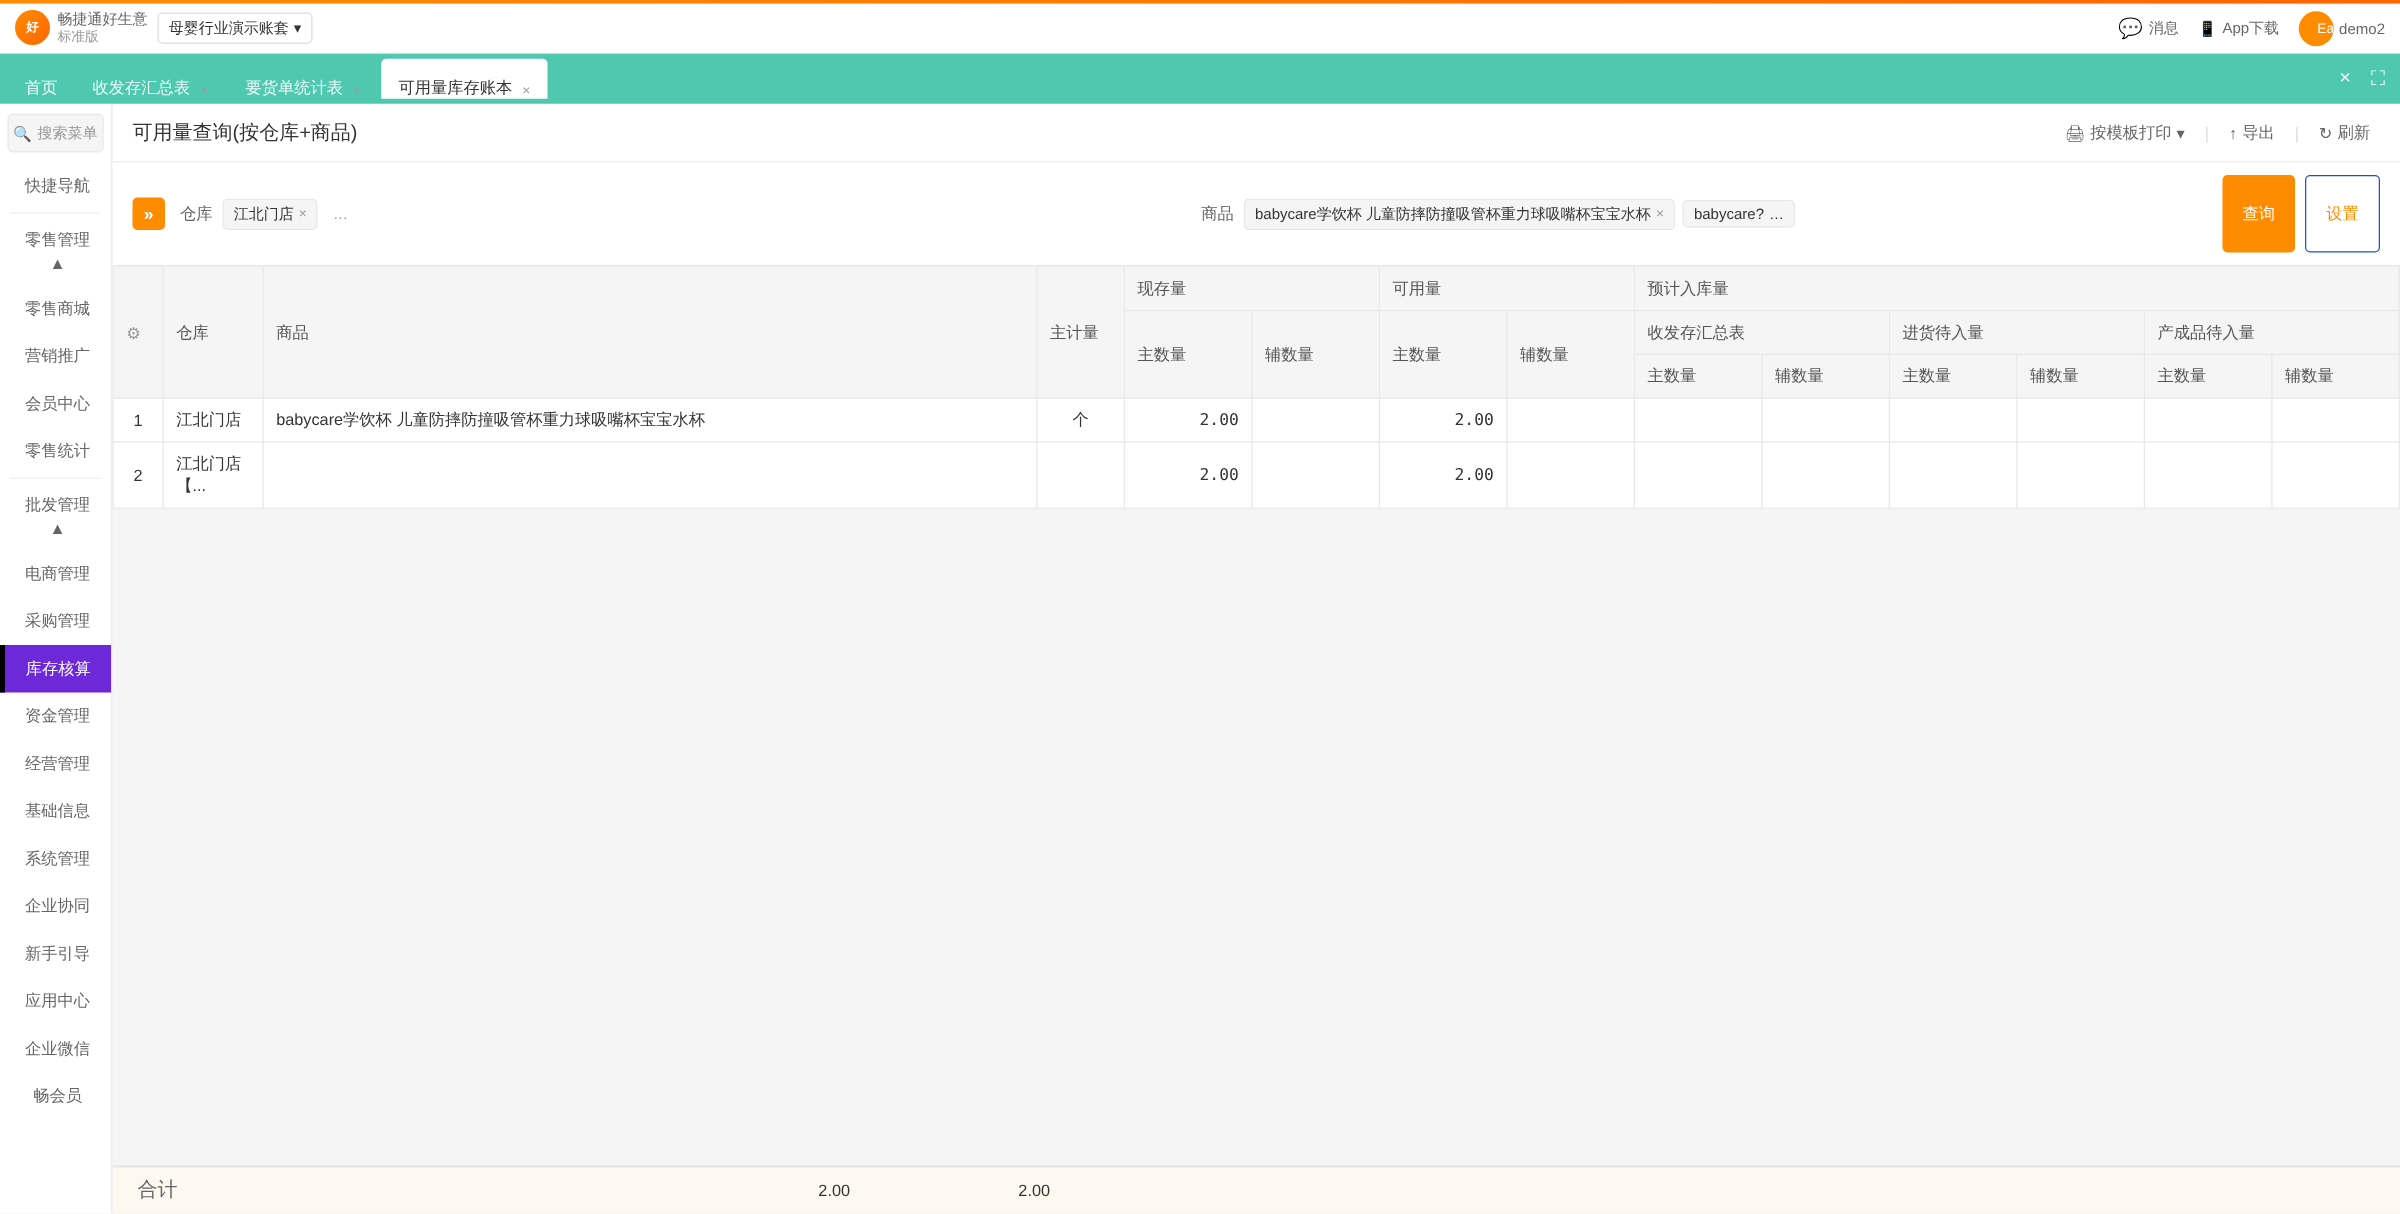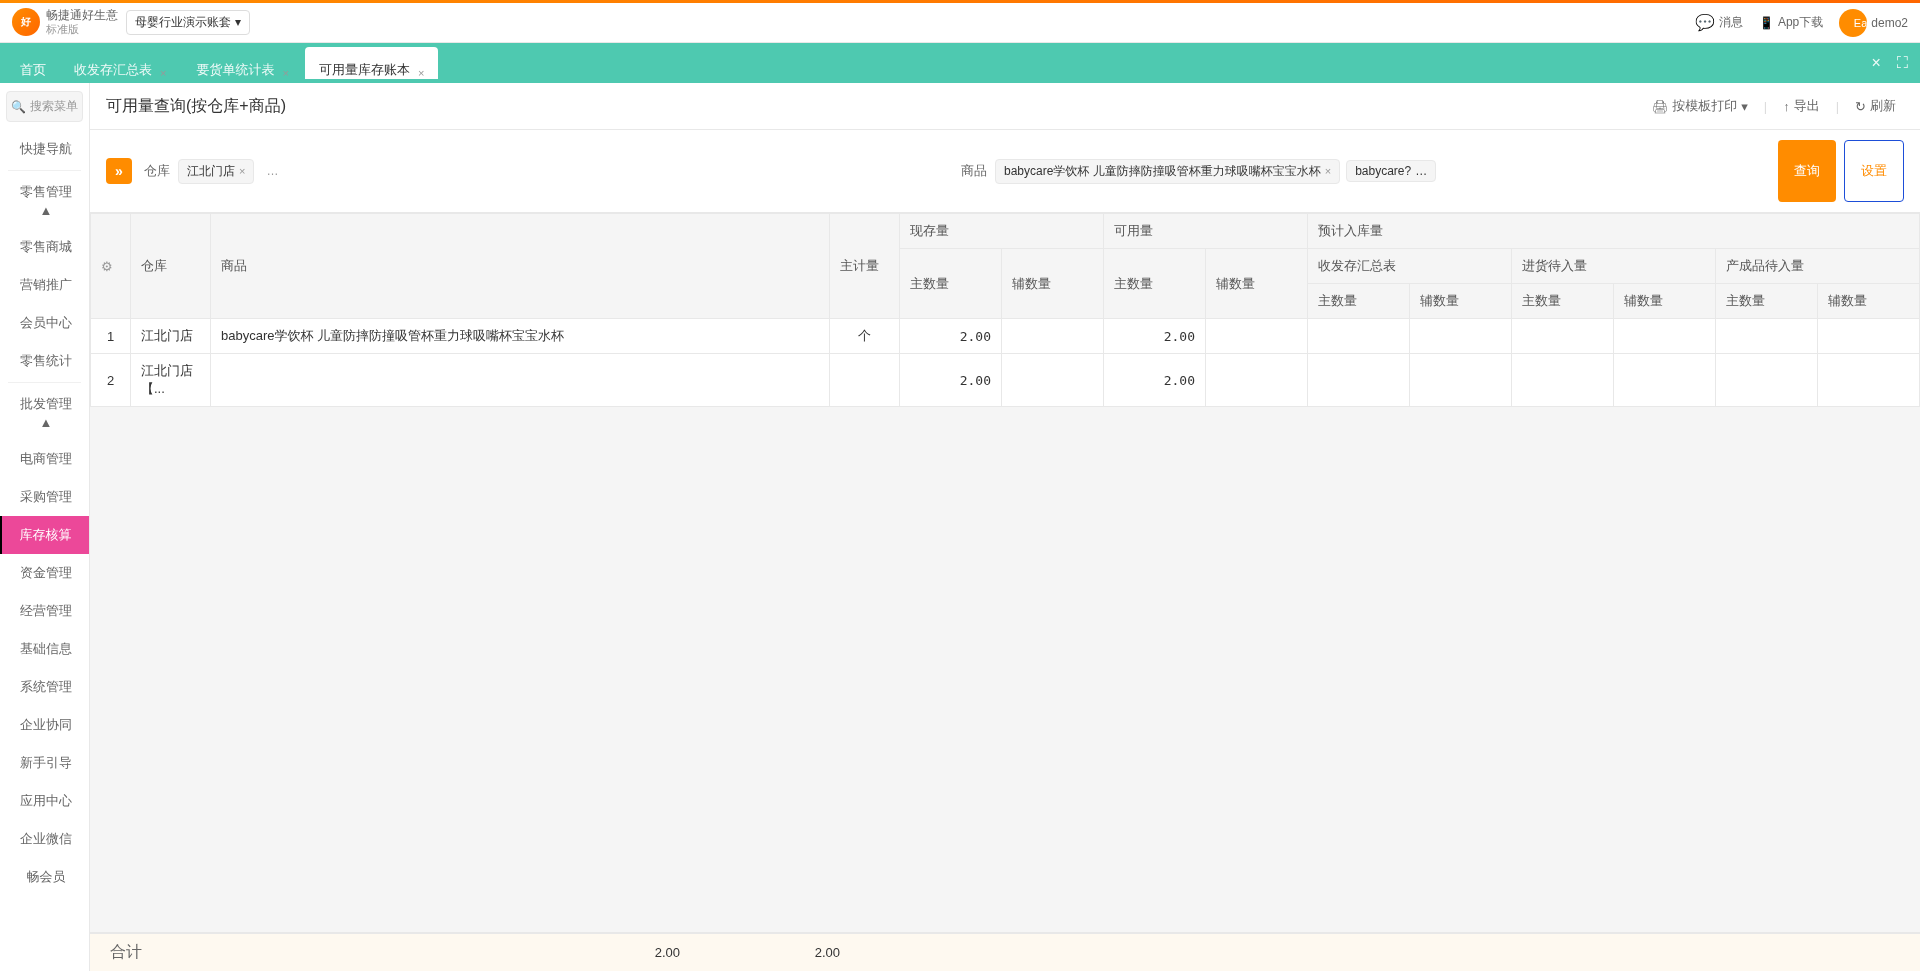--- a/index.html
+++ b/index.html
@@ -90,21 +90,21 @@
       cursor: pointer;
       font-size: 13px;
       color: #666;
       border-left: 3px solid transparent;
       display: flex;
       align-items: center;
       justify-content: center;
       flex-direction: column;
       gap: 2px;
     }
-    .sidebar-nav-item.active { background: #ec4899; color: #fff; border-left: 2px solid #000000; }
+    .sidebar-nav-item.active { background: #6d28d9; color: #fff; border-left: 4px solid #000000; }
     .sidebar-divider { height: 1px; background: #f0f0f0; margin: 2px 8px; }
 
     
     .content-area { flex: 1; display: flex; flex-direction: column; overflow: hidden; }
 
     
     .page-header {
       background: #fff;
       padding: 10px 16px;
       border-bottom: 1px solid #e8e8e8;

